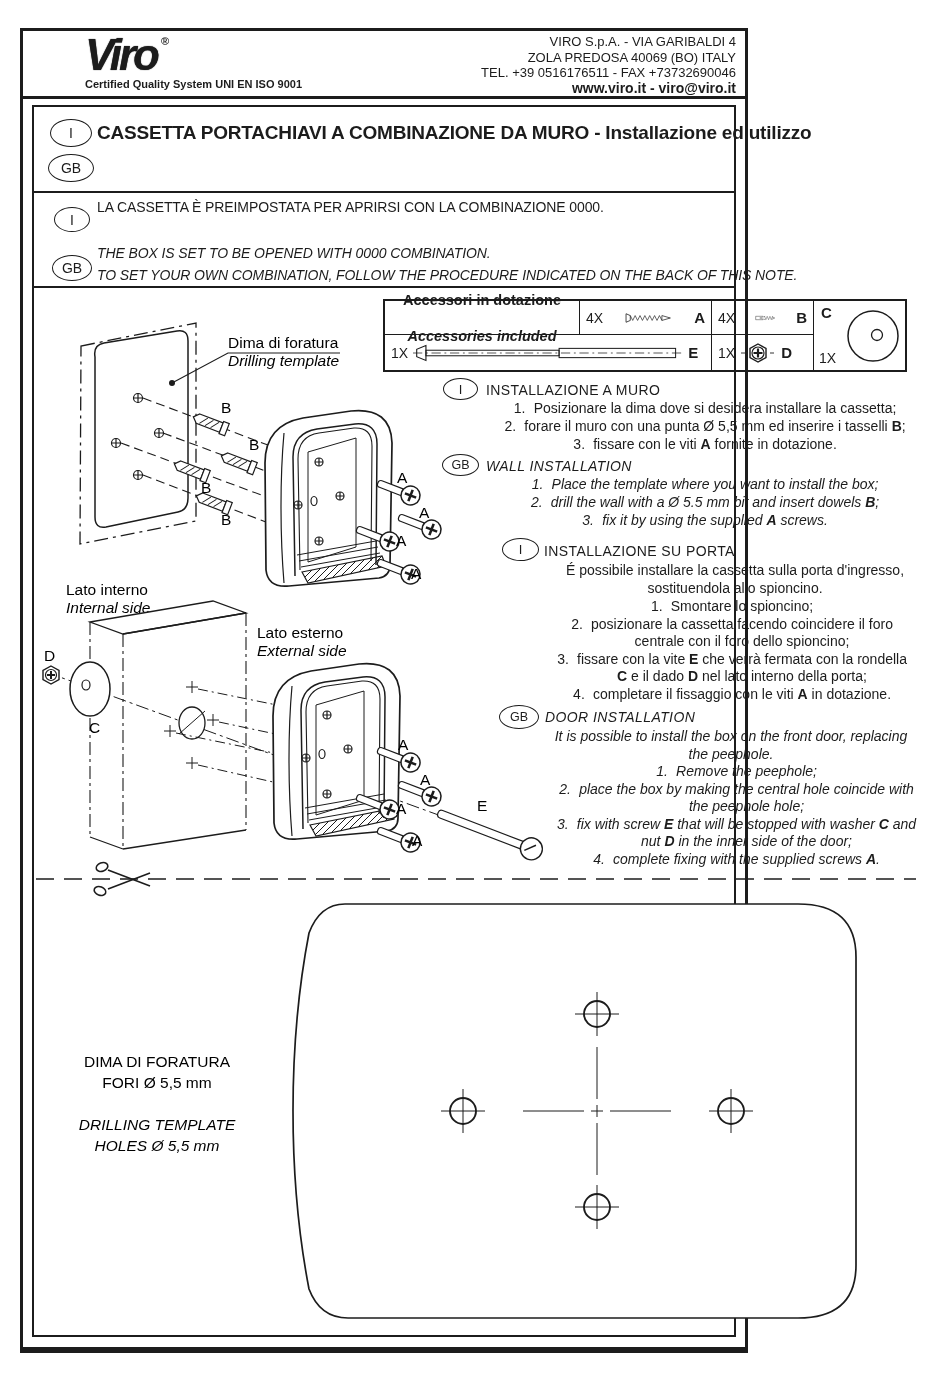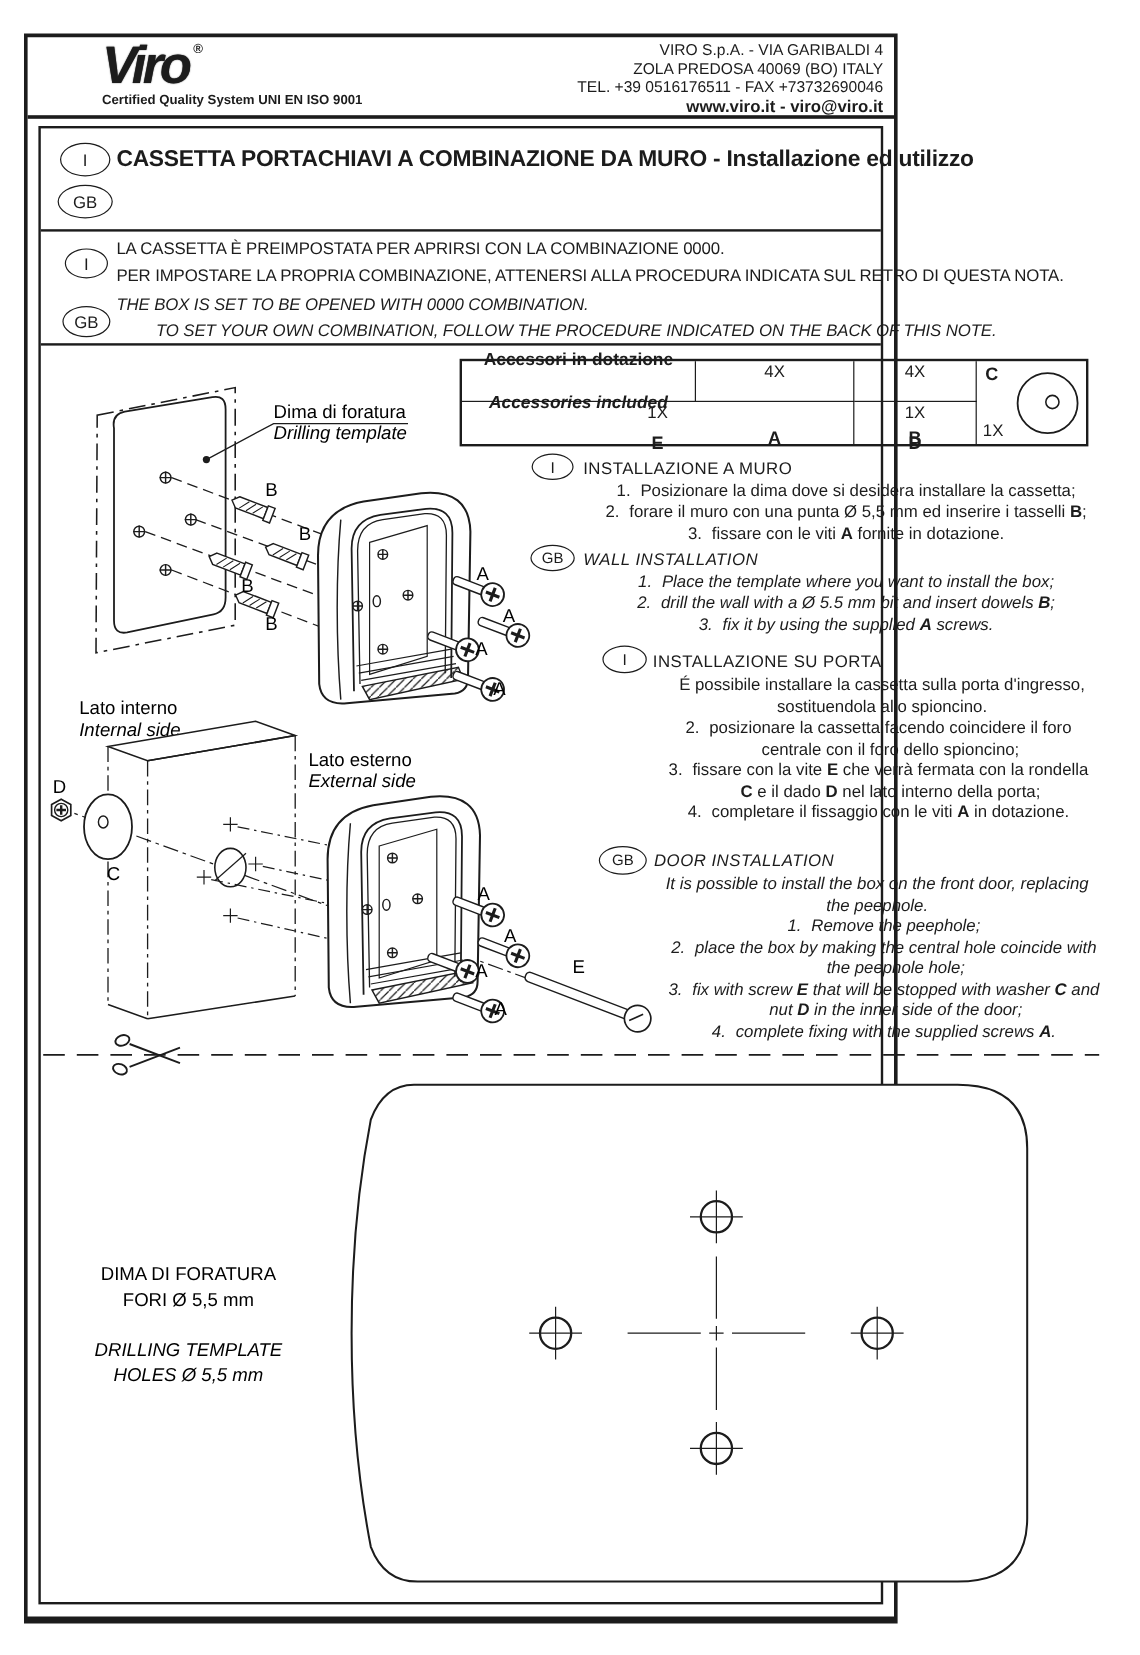--- a/index.html
+++ b/index.html
@@ -36,21 +36,21 @@
     position:absolute;border:1.6px solid var(--ink);border-radius:50%;
     display:flex;align-items:center;justify-content:center;
     font-size:14px;line-height:1;background:var(--paper);
   }
   .title-row{position:absolute;left:63px;font-size:19px;font-weight:bold;white-space:nowrap;letter-spacing:-0.2px;}
   .note-line{position:absolute;left:63px;font-size:14px;white-space:nowrap;letter-spacing:-0.1px;}
   .it-upright{font-style:normal;}
   .gb-italic{font-style:italic;}
   
   .acc{position:absolute;left:349px;top:192px;width:524px;height:73px;border:2px solid var(--ink);}
-  .acc-cell{position:absolute;display:flex;align-items:center;gap:5px;padding:0 6px;font-size:14px;flex-direction:column;}
+  .acc-cell{position:absolute;display:flex;align-items:center;gap:5px;padding:0 6px;font-size:14px;}
   .acc-qty{font-size:14px;}
   .acc-letter{font-weight:bold;font-size:15px;}
   .acc-head{flex-direction:column;justify-content:center;gap:0;text-align:center;}
   .acc-head .l1{font-weight:bold;font-size:14.5px;line-height:16px;}
   .acc-head .l2{font-weight:bold;font-style:italic;font-size:14.5px;line-height:16px;}
   .bR{border-right:1.6px solid var(--ink);gap:20px;} .bB{border-bottom:1.6px solid var(--ink);}
   .washer-cell{position:absolute;left:429px;top:0;width:91px;height:69px;}
   .washer-cell .c-lbl{position:absolute;left:7px;top:3px;font-weight:bold;font-size:15px;}
   .washer-cell .q-lbl{position:absolute;left:5px;bottom:4px;font-size:14px;}
   
@@ -82,24 +82,23 @@
 
   <div class="content">
 
     <span class="badge" style="left:16px;top:12px;width:42px;height:28px;">I</span>
     <div class="title-row" style="top:15px;">CASSETTA PORTACHIAVI A COMBINAZIONE DA MURO - Installazione ed utilizzo</div>
     <span class="badge" style="left:14px;top:47px;width:46px;height:28px;">GB</span>
     <div class="divider" style="top:84px;"></div>
 
     <span class="badge" style="left:20px;top:100px;width:36px;height:25px;">I</span>
     <div class="note-line it-upright" style="top:92px;">LA CASSETTA È PREIMPOSTATA PER APRIRSI CON LA COMBINAZIONE 0000.</div>
-    <div class="note-line it-upright" style="top:114px;">PER IMPOSTARE LA PROPRIA COMBINAZIONE, ATTENERSI ALLA PROCEDURA INDICATA SUL RETRO DI QUESTA NOTA.</div>
     <span class="badge" style="left:18px;top:148px;width:40px;height:26px;">GB</span>
     <div class="note-line gb-italic" style="top:138px;">THE BOX IS SET TO BE OPENED WITH 0000 COMBINATION.</div>
-    <div class="note-line gb-italic" style="top:160px;margin-left:33px;">TO SET YOUR OWN COMBINATION, FOLLOW THE PROCEDURE INDICATED ON THE BACK OF THIS NOTE.</div>
+    <div class="note-line gb-italic" style="top:160px;">TO SET YOUR OWN COMBINATION, FOLLOW THE PROCEDURE INDICATED ON THE BACK OF THIS NOTE.</div>
     <div class="divider" style="top:179px;"></div>
 
     <svg class="diagram-svg" width="884" height="1048" viewBox="34 287 884 1048">
       <defs>
         <pattern id="hatch" width="7" height="7" patternUnits="userSpaceOnUse">
           <path d="M0,7 L7,0" stroke="#1c1c1c" stroke-width="1"></path>
         </pattern>
 
         <g id="gbox">
           <path d="M 13,165 L 12,58 Q 12,20 50,13 L 98,6 Q 138,2 139,38 L 137,160 Q 137,171 126,173 L 36,181 Q 15,183 13,165 Z" fill="#ffffff" stroke="#1c1c1c" stroke-width="1.7"></path>
@@ -343,20 +342,21 @@
     <div class="txtblock gb-italic" style="left:452px;top:368px;width:430px;">
       <div class="step"><span class="num">1.</span><span>Place the template where you want to install the box;</span></div>
       <div class="step"><span class="num">2.</span><span>drill the wall with a Ø 5.5 mm bit and insert dowels <b>B</b>;</span></div>
       <div class="step"><span class="num">3.</span><span>fix it by using the supplied <b>A</b> screws.</span></div>
     </div>
 
     <span class="badge" style="left:468px;top:431px;width:37px;height:23px;font-size:13px;">I</span>
     <div class="txtblock heading" style="left:510px;top:435px;">INSTALLAZIONE SU PORTA</div>
     <div class="txtblock" style="left:510px;top:454px;width:382px;">É possibile installare la cassetta sulla porta d'ingresso, sostituendola allo spioncino.</div>
     <div class="txtblock steps-tight" style="left:510px;top:491px;width:368px;">
+      <div class="step"><span class="num">1.</span><span>Smontare lo spioncino;</span></div>
       <div class="step"><span class="num">2.</span><span>posizionare la cassetta facendo coincidere il foro centrale con il foro dello spioncino;</span></div>
       <div class="step"><span class="num">3.</span><span>fissare con la vite <b>E</b> che verrà fermata con la rondella <b>C</b> e il dado <b>D</b> nel lato interno della porta;</span></div>
       <div class="step"><span class="num">4.</span><span>completare il fissaggio con le viti <b>A</b> in dotazione.</span></div>
     </div>
 
     <span class="badge" style="left:465px;top:598px;width:40px;height:24px;font-size:12.5px;">GB</span>
     <div class="txtblock heading gb-italic" style="left:511px;top:601px;">DOOR INSTALLATION</div>
     <div class="txtblock gb-italic" style="left:511px;top:620px;width:372px;">It is possible to install the box on the front door, replacing the peephole.</div>
     <div class="txtblock gb-italic steps-tight" style="left:511px;top:656px;width:375px;">
       <div class="step"><span class="num">1.</span><span>Remove the peephole;</span></div>

